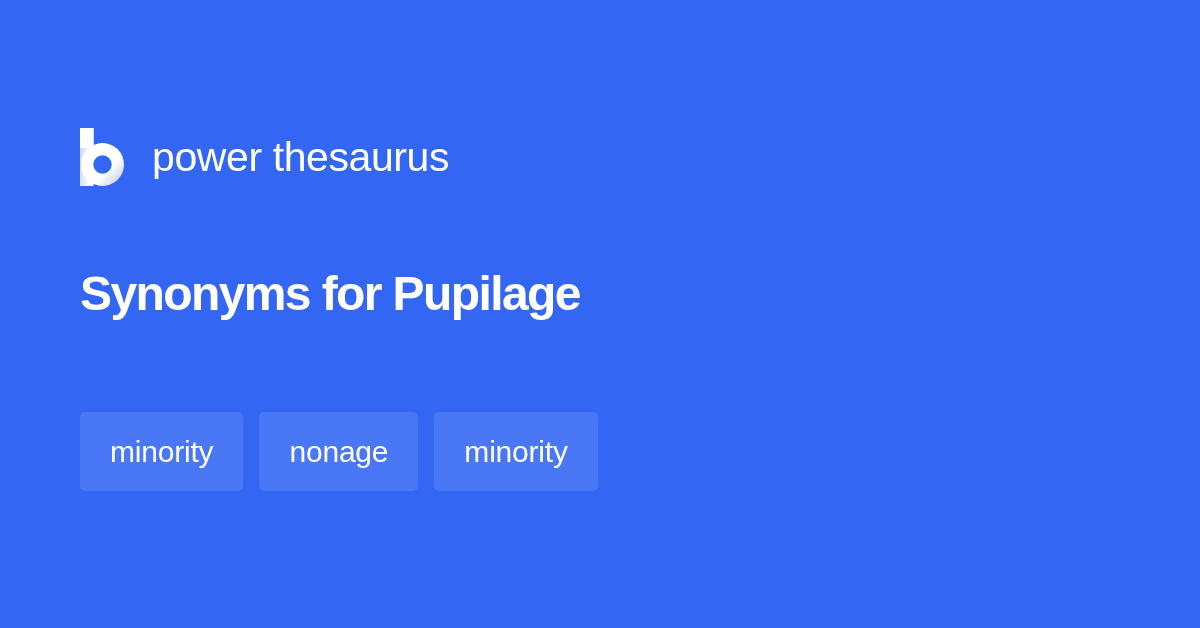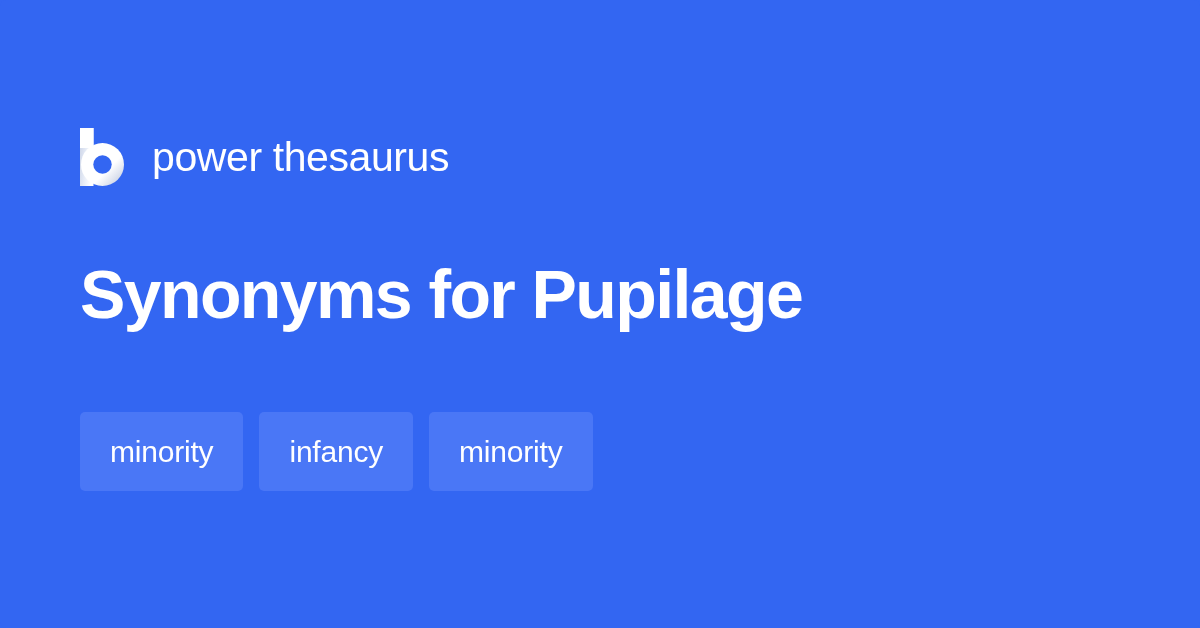--- a/index.html
+++ b/index.html
@@ -49,21 +49,21 @@
     color: #ffffff;
     letter-spacing: -0.4px;
     white-space: nowrap;
   }
 
   
   .headline {
     position: absolute;
     left: 80px;
     top: 252px;
-    font-size: 68px;
+    font-size: 48px;
     line-height: 84px;
     font-weight: 700;
     color: #ffffff;
     letter-spacing: -1.6px;
     white-space: nowrap;
   }
 
   
   .chips {
     position: absolute;
@@ -120,17 +120,17 @@
 
       <rect x="0" y="0" width="13.5" height="20" fill="#ffffff"></rect>
     </svg>
     <div class="brand-name">power thesaurus</div>
   </div>
 
   <h1 class="headline">Synonyms for Pupilage</h1>
 
   <div class="chips">
     <div class="chip">minority</div>
-    <div class="chip">infancy</div>
+    <div class="chip">nonage</div>
     <div class="chip">minority</div>
   </div>
 
 </div>
 
 </body></html>

